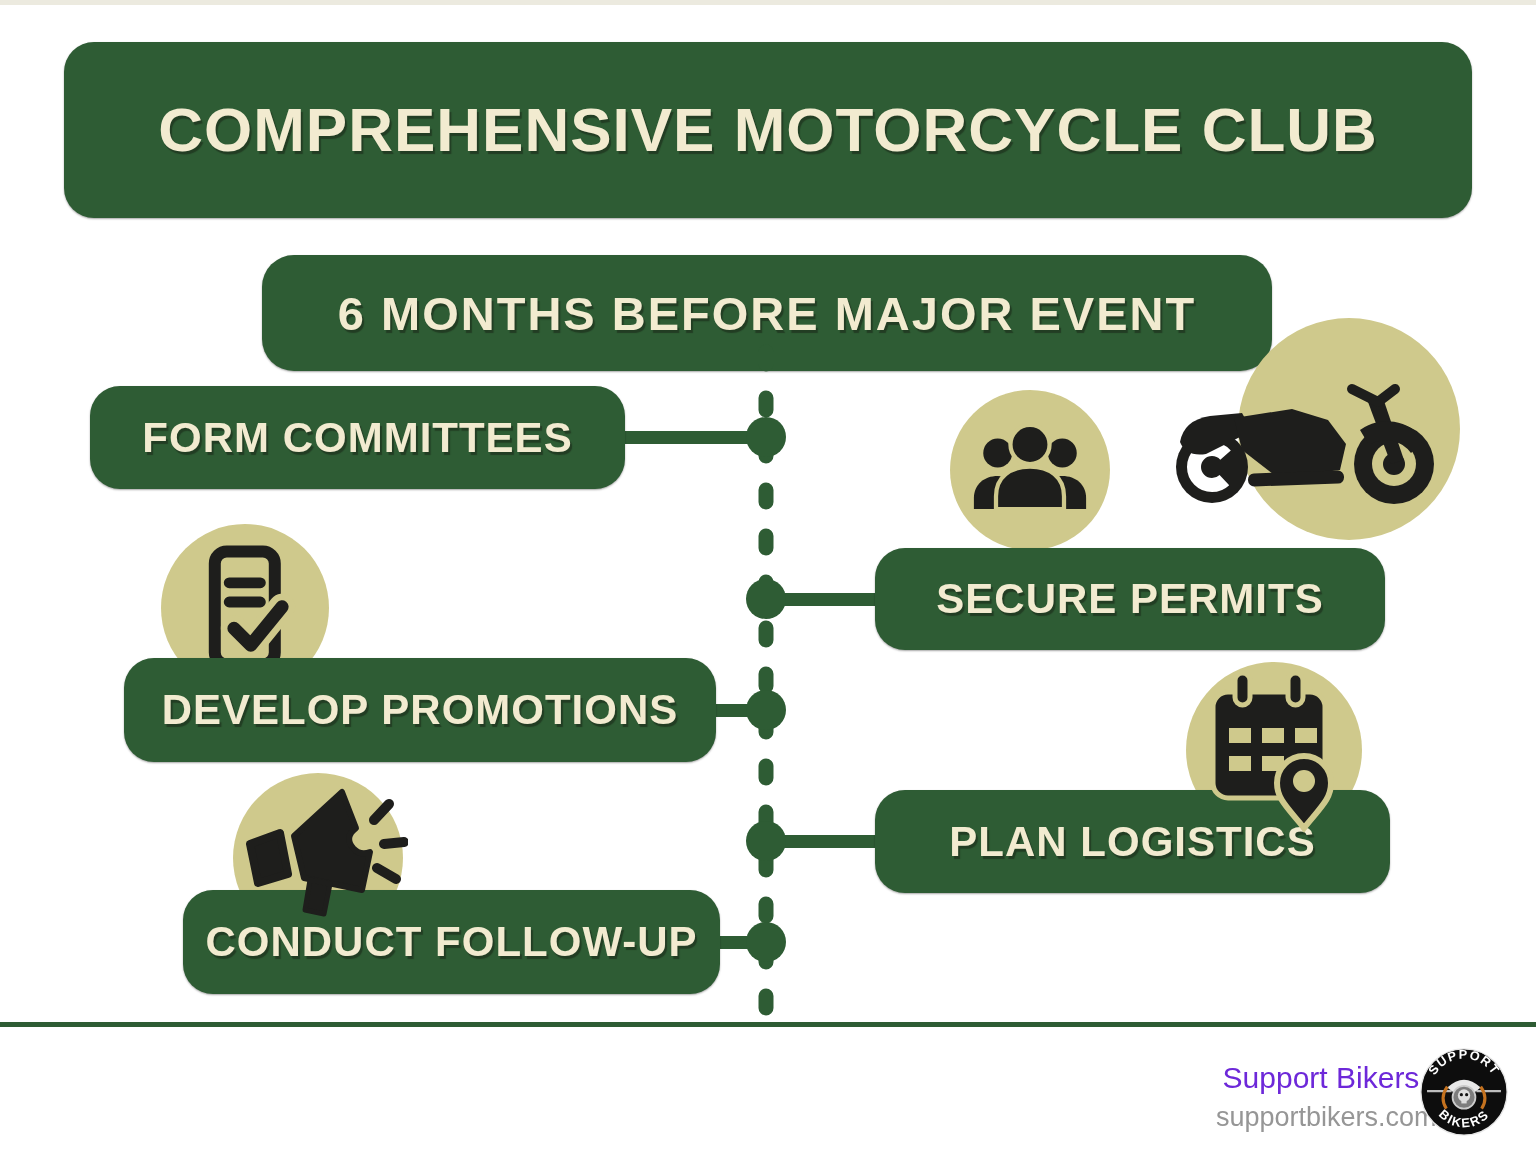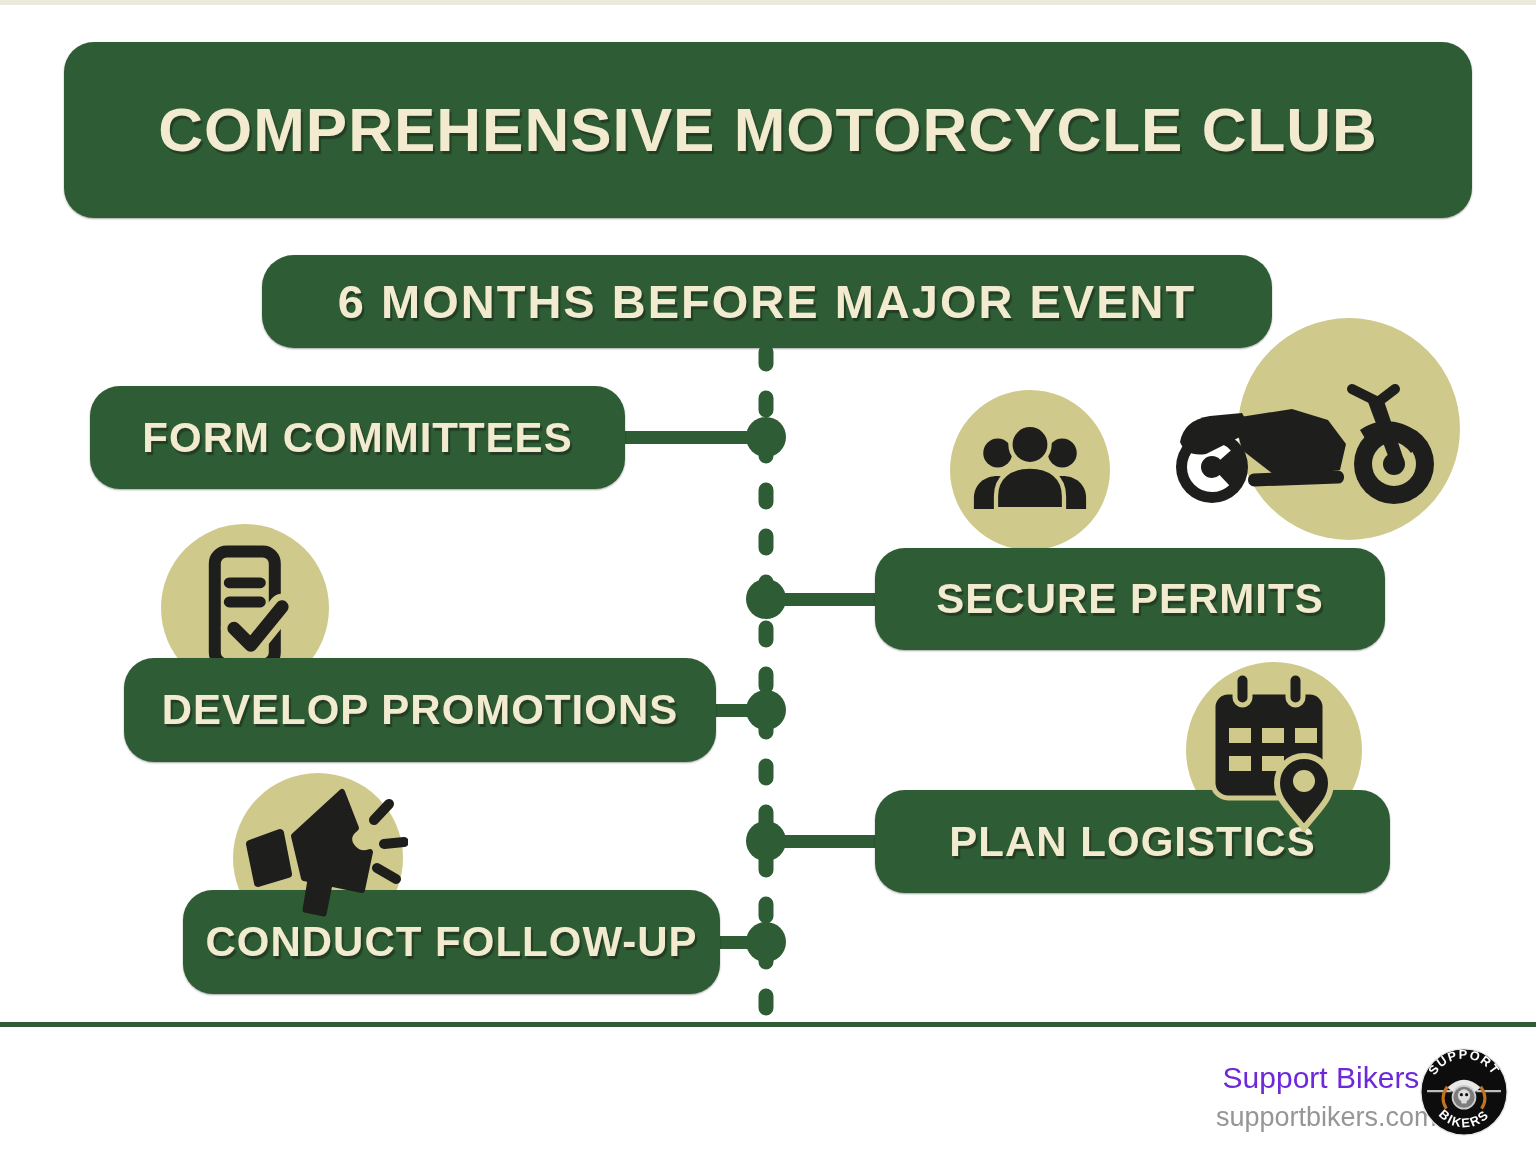--- a/index.html
+++ b/index.html
@@ -12,21 +12,21 @@
   
   .green-box{
     position:absolute;background:#2e5c34;color:#f2ebd0;
     display:flex;align-items:center;justify-content:center;
     font-weight:bold;font-stretch:condensed;letter-spacing:1px;white-space:nowrap;
     text-shadow:2px 3px 1px rgba(20,25,15,.45);
     box-shadow:0 1px 2px rgba(0,0,0,.35);
   }
   .header{left:64px;top:42px;width:1408px;height:176px;border-radius:30px;
           flex-direction:row;font-size:62px;line-height:1.1;}
-  .phase{left:262px;top:255px;width:1010px;height:93px;border-radius:32px;font-size:47px;letter-spacing:2px;}
+  .phase{left:262px;top:255px;width:1010px;height:116px;border-radius:32px;font-size:47px;letter-spacing:2px;}
   .pill{border-radius:30px;font-size:42px;z-index:2;}
   .pill-1{left:90px;top:386px;width:535px;height:103px;}
   .pill-2{left:875px;top:548px;width:510px;height:102px;}
   .pill-3{left:88px;top:658px;width:592px;height:104px;margin-left:36px;}
   .pill-4{left:875px;top:790px;width:515px;height:103px;}
   .pill-5{left:183px;top:890px;width:537px;height:104px;}
 
   
   .timeline-svg{position:absolute;left:0;top:0;width:1536px;height:1154px;z-index:1;pointer-events:none;}
   .node{position:absolute;width:40px;height:40px;border-radius:50%;background:#2e5c34;z-index:2;}

